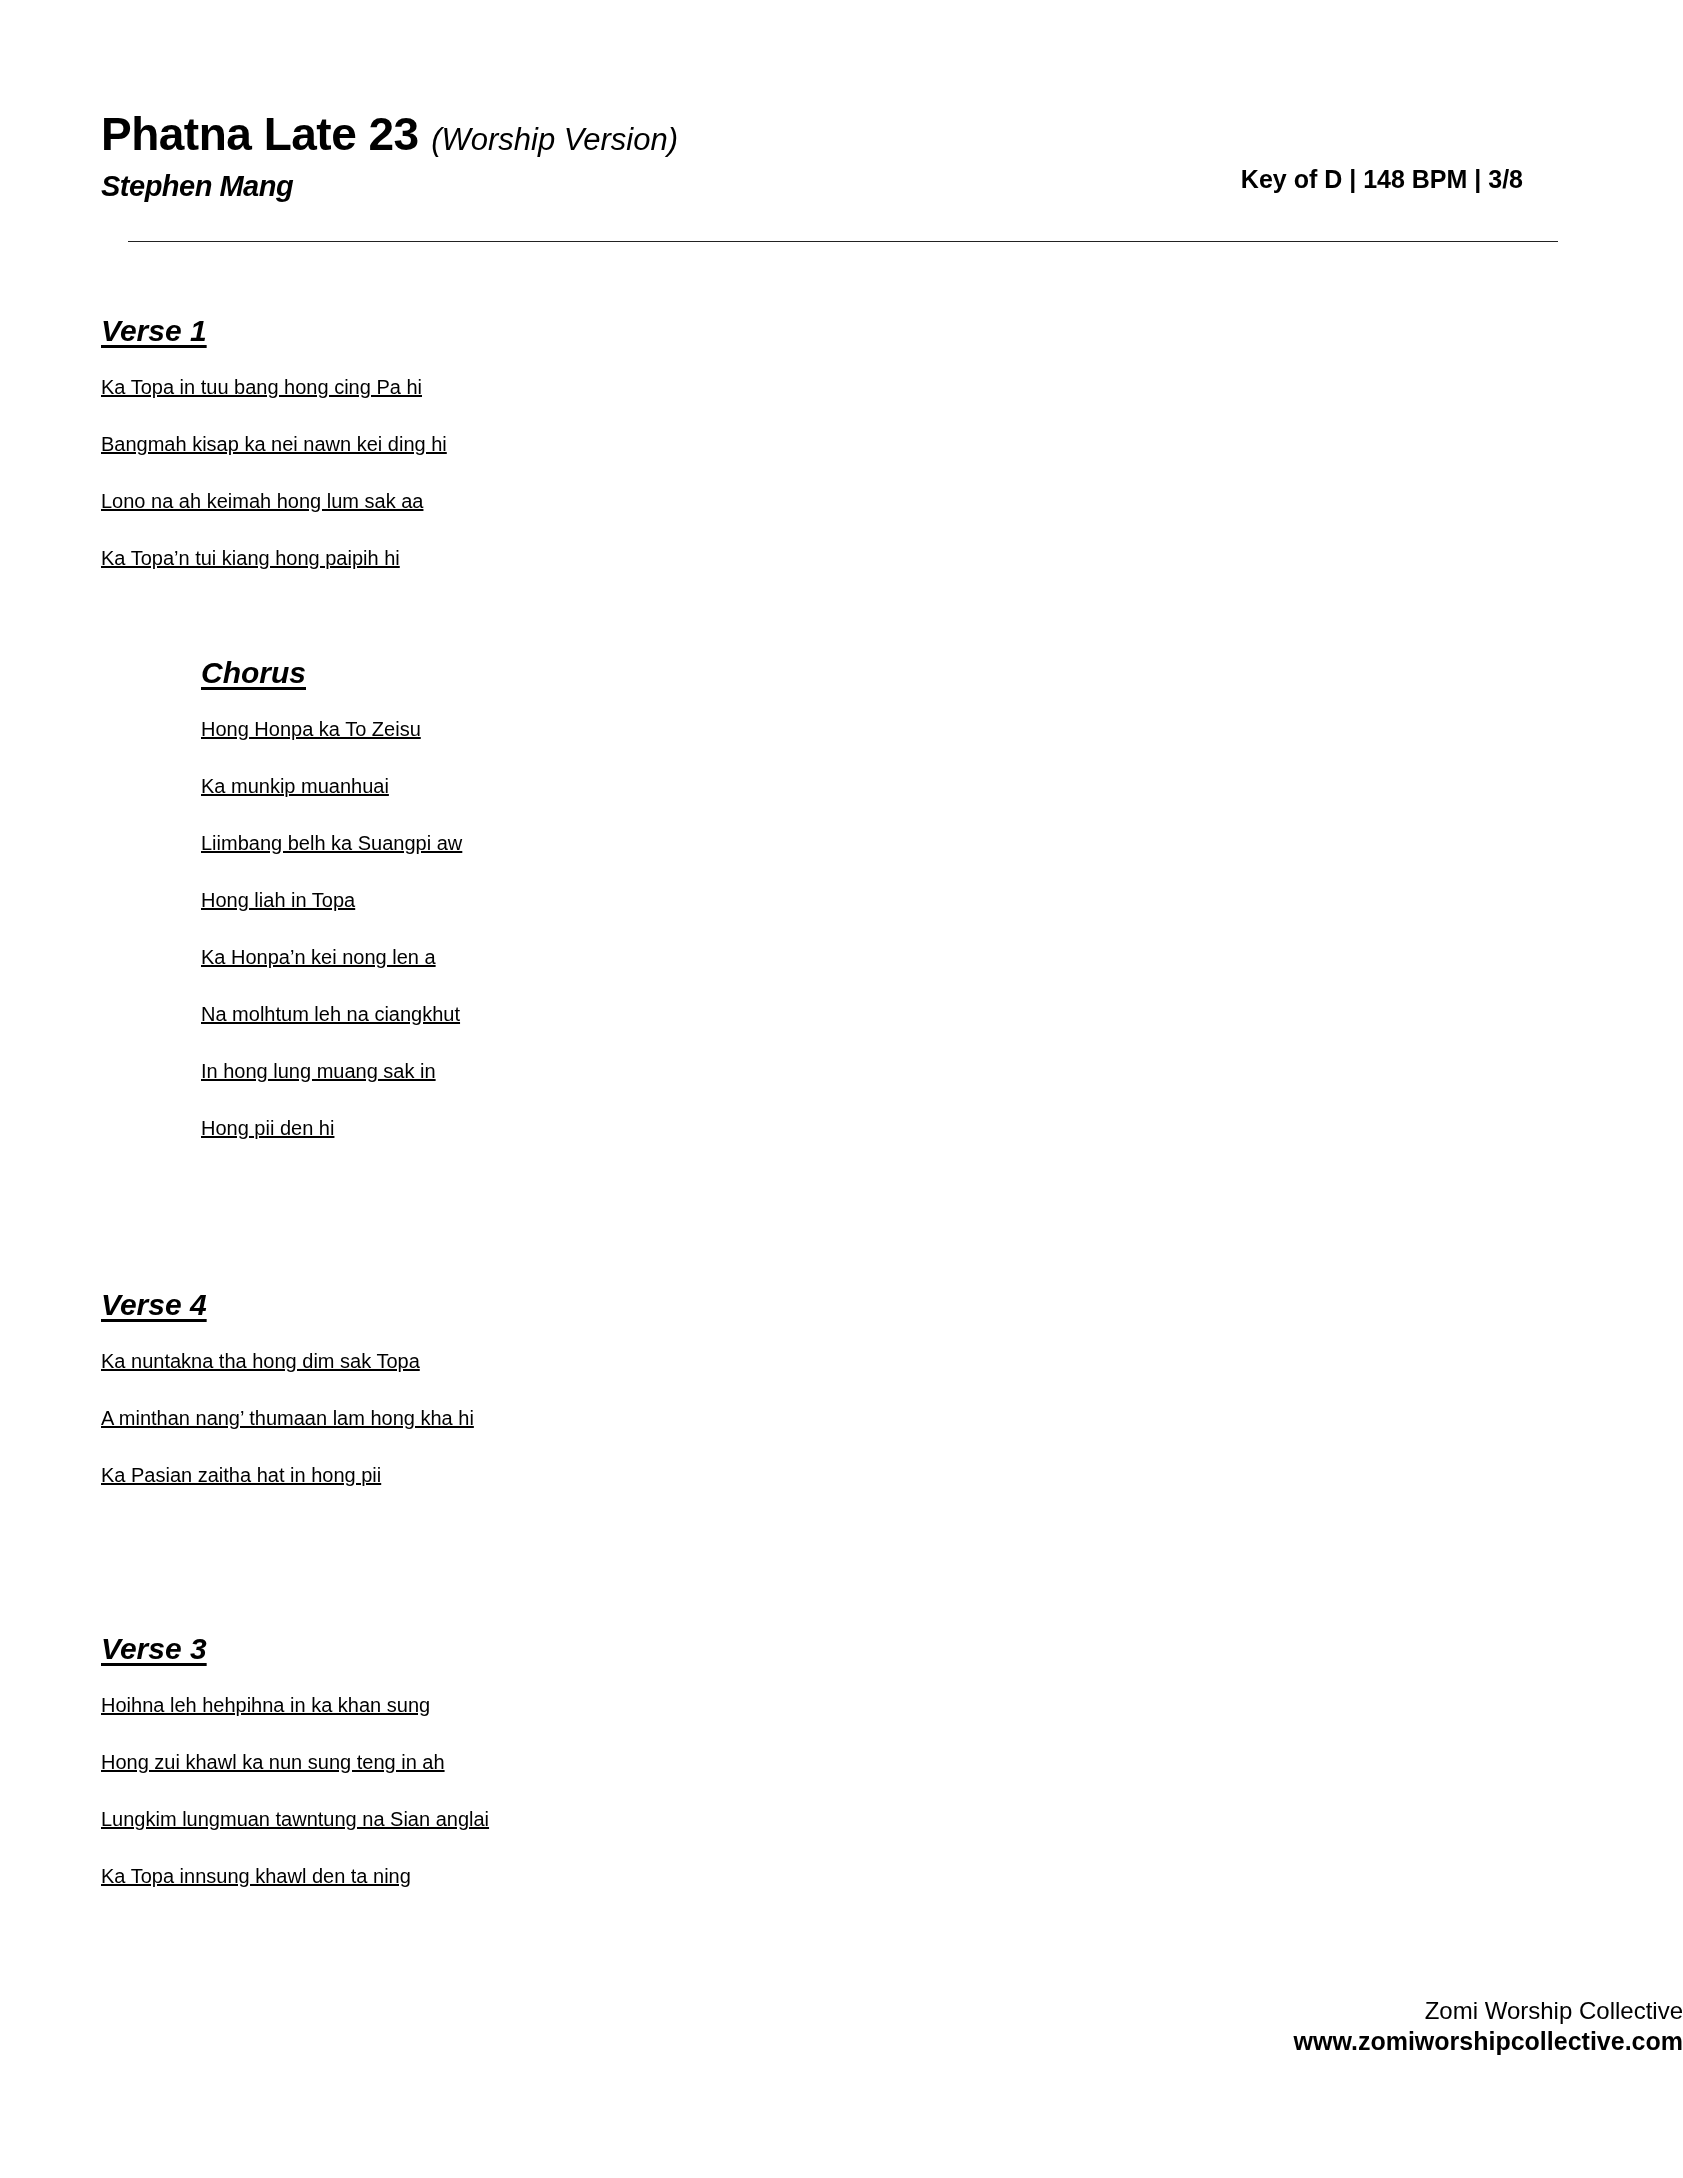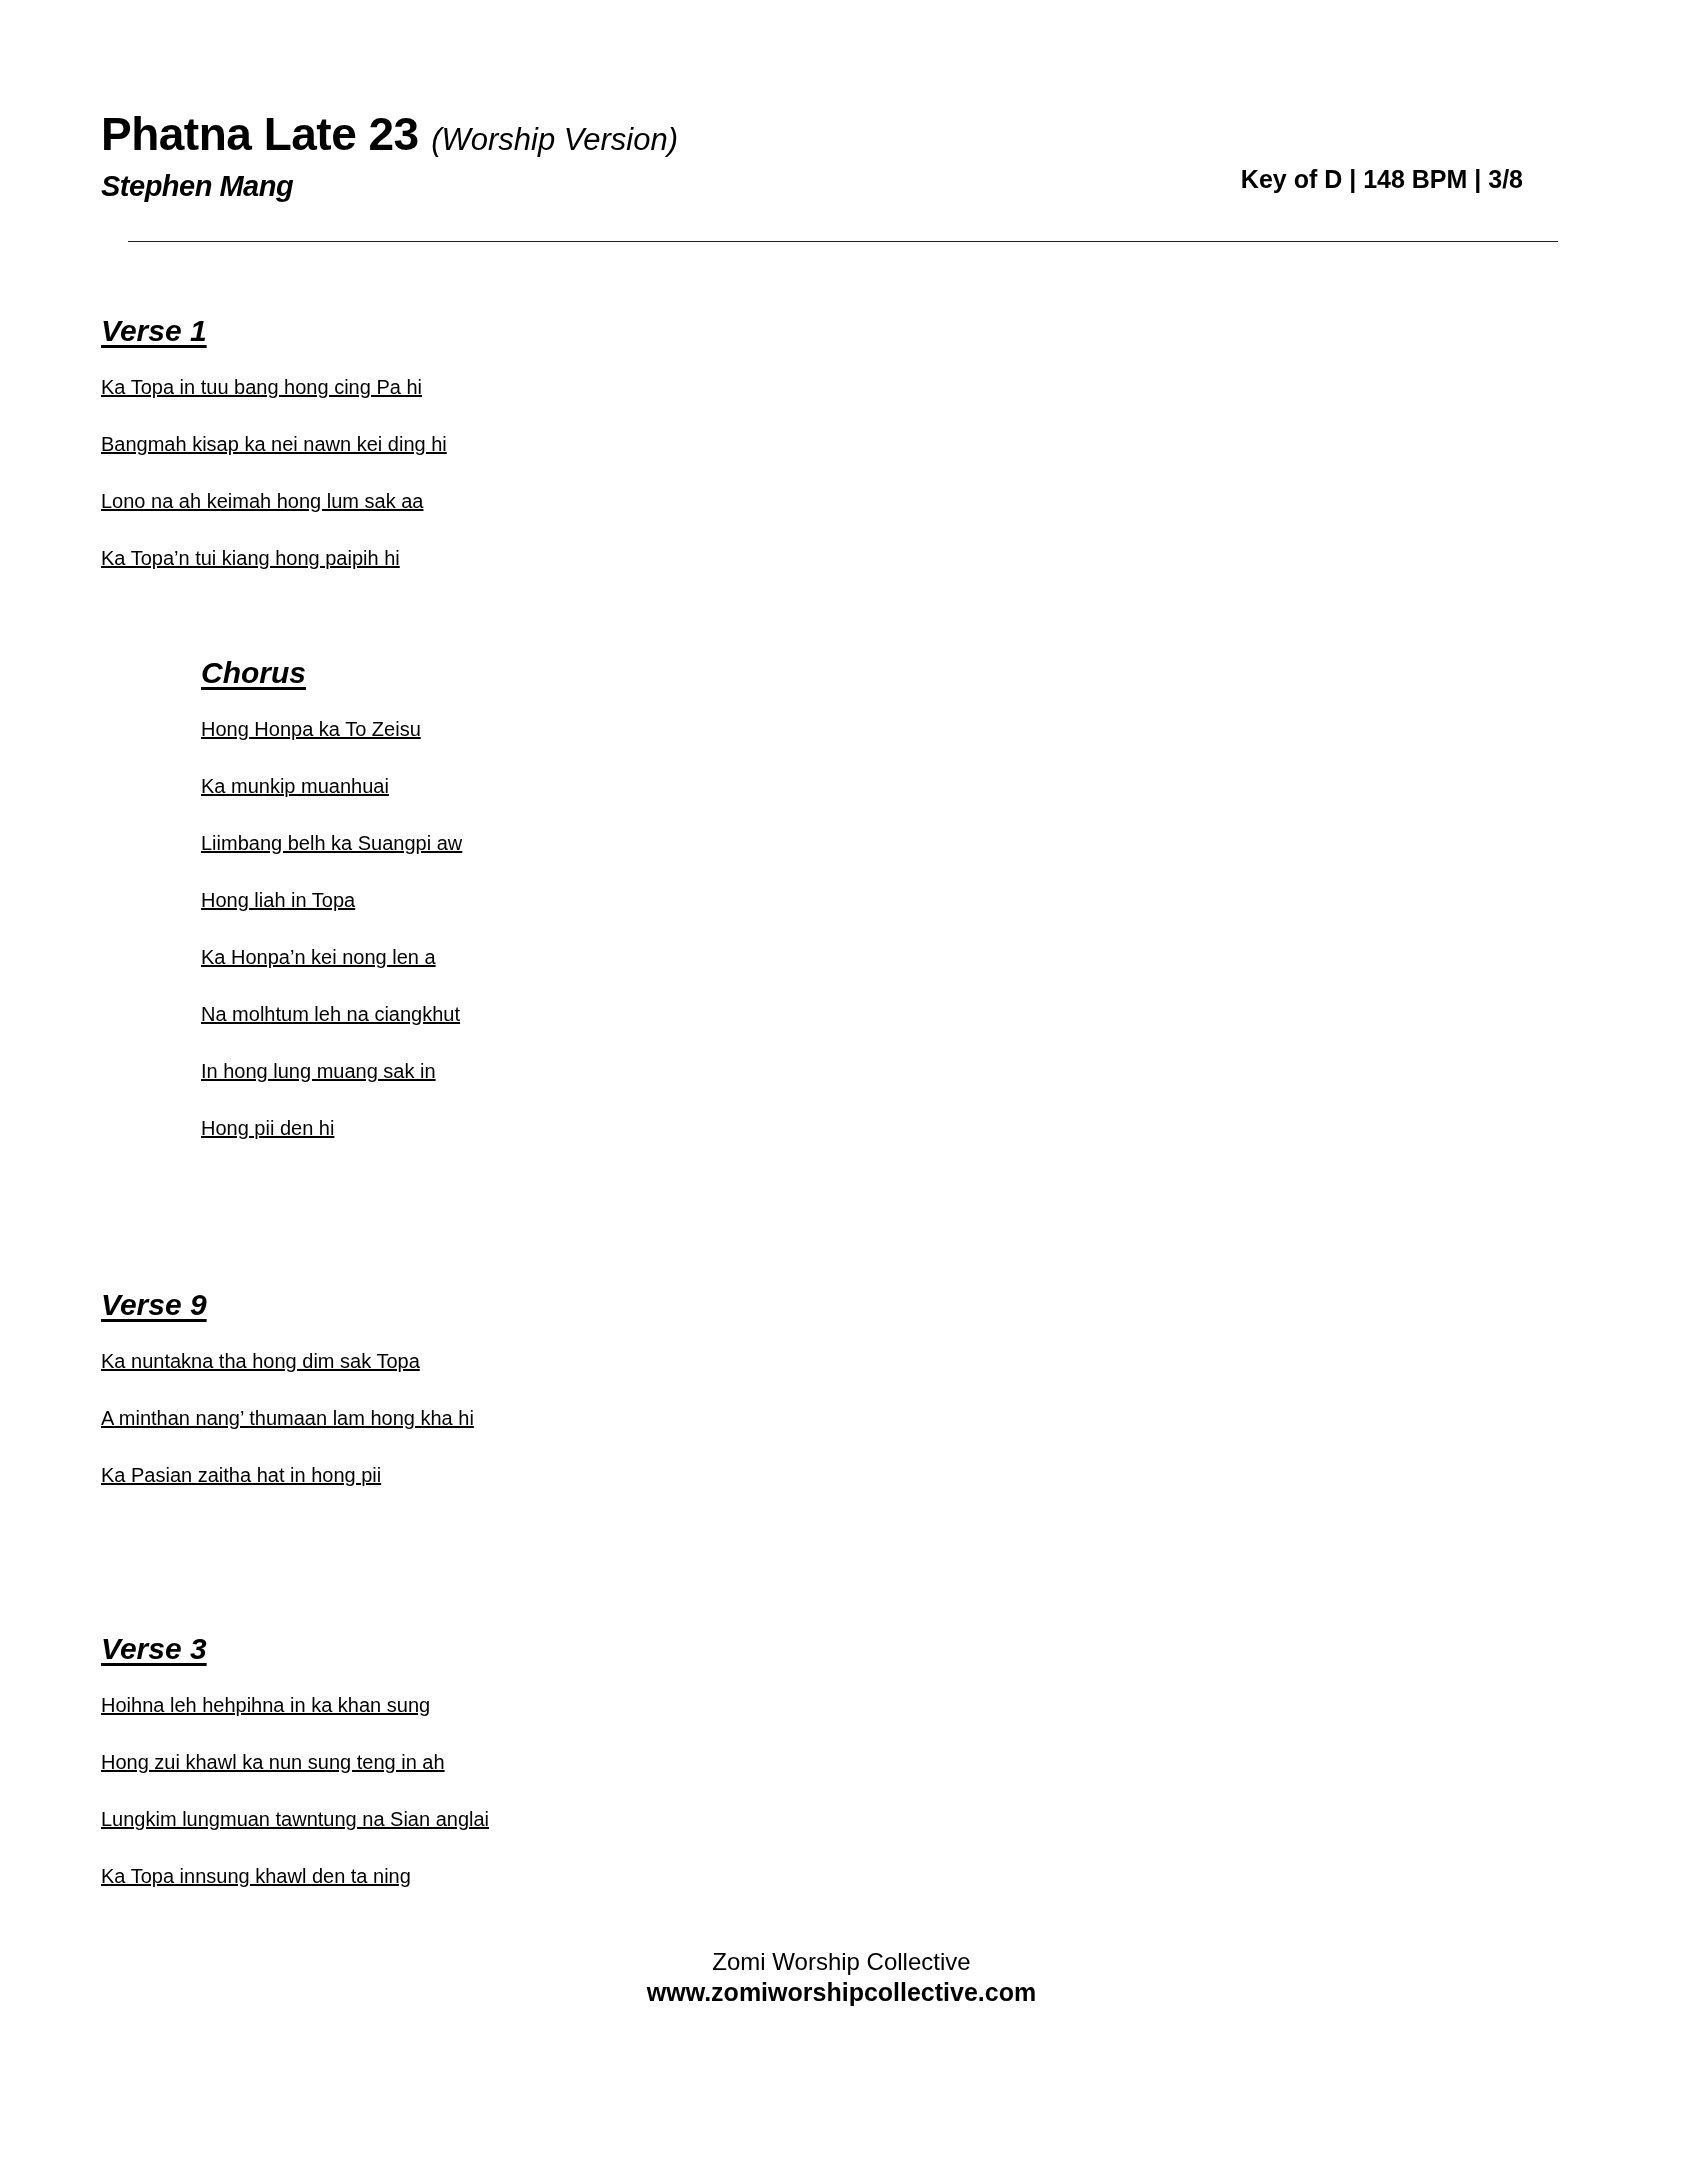--- a/index.html
+++ b/index.html
@@ -79,22 +79,22 @@
       font-size: 20px;
       height: 57px;
       line-height: 57px;
       white-space: nowrap;
       text-decoration: underline;
     }
     .footer {
       position: absolute;
       left: 0;
       width: 1683px;
-      top: 1947px;
-      text-align: center;
+      top: 1996px;
+      text-align: right;
     }
     .footer-org {
       font-size: 24px;
       line-height: 30px;
     }
     .footer-url {
       font-size: 25px;
       font-weight: bold;
       line-height: 30px;
     }
@@ -129,21 +129,21 @@
     <div class="lyric-line">Ka munkip muanhuai</div>
     <div class="lyric-line">Liimbang belh ka Suangpi aw</div>
     <div class="lyric-line">Hong liah in Topa</div>
     <div class="lyric-line">Ka Honpa’n kei nong len a</div>
     <div class="lyric-line">Na molhtum leh na ciangkhut</div>
     <div class="lyric-line">In hong lung muang sak in</div>
     <div class="lyric-line">Hong pii den hi</div>
   </div>
 
   <div class="section" style="left:101px; top:1277px;">
-    <div class="section-heading">Verse 9</div>
+    <div class="section-heading">Verse 4</div>
     <div class="lyric-line">Ka nuntakna tha hong dim sak Topa</div>
     <div class="lyric-line">A minthan nang’ thumaan lam hong kha hi</div>
     <div class="lyric-line">Ka Pasian zaitha hat in hong pii</div>
   </div>
 
   <div class="section" style="left:101px; top:1621px;">
     <div class="section-heading">Verse 3</div>
     <div class="lyric-line">Hoihna leh hehpihna in ka khan sung</div>
     <div class="lyric-line">Hong zui khawl ka nun sung teng in ah</div>
     <div class="lyric-line">Lungkim lungmuan tawntung na Sian anglai</div>

